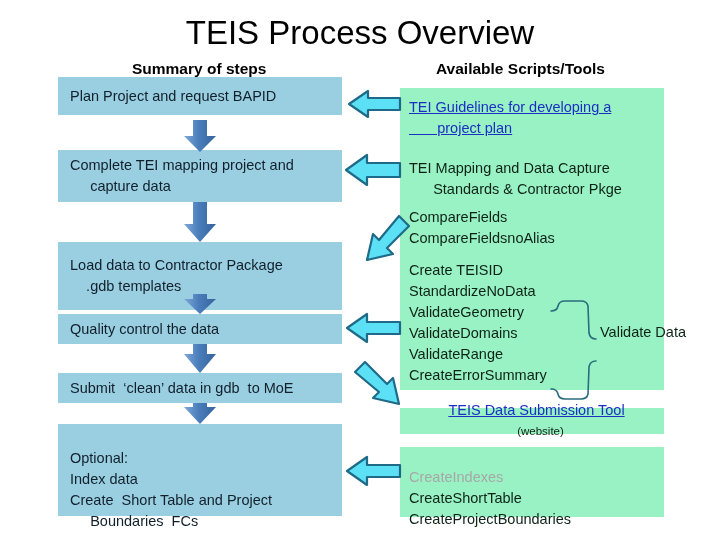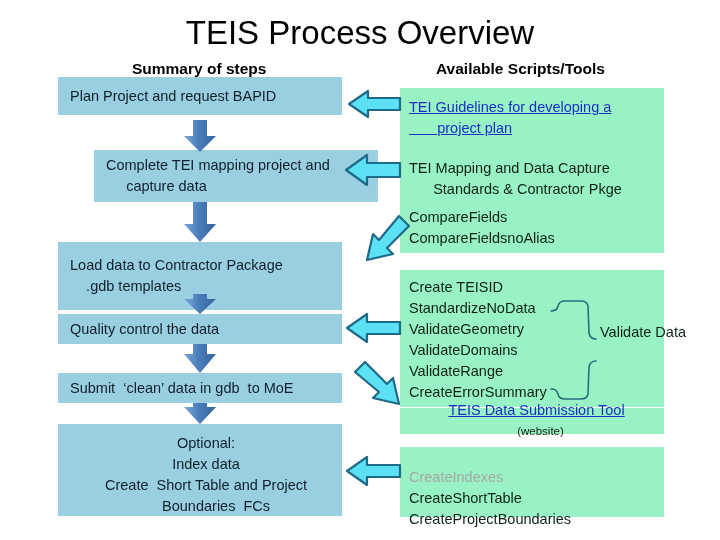--- a/index.html
+++ b/index.html
@@ -99,39 +99,39 @@
 <div id="slide">
 
   <div class="title">TEIS Process Overview</div>
   <div class="col-head" id="head-left">Summary of steps</div>
   <div class="col-head" id="head-right">Available Scripts/Tools</div>
 
   <div class="step" id="step-plan" style="top:77px;height:38px;">
     <span class="ln">Plan Project and request BAPID</span>
   </div>
 
-  <div class="step" id="step-mapping" style="top:150px;height:52px;margin-left:36px;">
+  <div class="step" id="step-mapping" style="top:150px;height:52px;">
     <span class="ln">Complete TEI mapping project and</span>
     <span class="ln">     capture data</span>
   </div>
 
   <div class="step" id="step-load" style="top:242px;height:68px;">
     <span class="ln">Load data to Contractor Package</span>
     <span class="ln">    .gdb templates</span>
   </div>
 
   <div class="step" id="step-qc" style="top:314px;height:30px;">
     <span class="ln">Quality control the data</span>
   </div>
 
   <div class="step" id="step-submit" style="top:373px;height:30px;">
     <span class="ln">Submit  ‘clean’ data in gdb  to MoE</span>
   </div>
 
-  <div class="step" id="step-optional" style="top:424px;height:92px;justify-content:flex-start;padding-top:9px;text-align:center;">
+  <div class="step" id="step-optional" style="top:424px;height:92px;justify-content:flex-start;padding-top:24px;">
     <span class="ln">Optional:</span>
     <span class="ln">Index data</span>
     <span class="ln">Create  Short Table and Project</span>
     <span class="ln">     Boundaries  FCs</span>
   </div>
 
   <div class="tool" id="tool-guidelines" style="top:88px;height:60px;">
     <span class="ln lnk">TEI Guidelines for developing a</span>
     <span class="ln lnk">       project plan</span>
   </div>
@@ -139,21 +139,21 @@
   <div class="tool" id="tool-standards" style="top:146px;height:65px;">
     <span class="ln">TEI Mapping and Data Capture</span>
     <span class="ln">      Standards &amp; Contractor Pkge</span>
   </div>
 
   <div class="tool" id="tool-compare" style="top:203px;height:50px;">
     <span class="ln">CompareFields</span>
     <span class="ln">CompareFieldsnoAlias</span>
   </div>
 
-  <div class="tool" id="tool-validate" style="top:270px;height:137px;justify-content:flex-start;padding-top:7px;">
+  <div class="tool" id="tool-validate" style="top:253px;height:137px;justify-content:flex-start;padding-top:7px;">
     <span class="ln">Create TEISID</span>
     <span class="ln">StandardizeNoData</span>
     <span class="ln">ValidateGeometry</span>
     <span class="ln">ValidateDomains</span>
     <span class="ln">ValidateRange</span>
     <span class="ln">CreateErrorSummary</span>
   </div>
 
   <div style="position:absolute;left:600px;top:322px;font-size:14.5px;line-height:21px;color:#0d2318;">
     <span class="ln">Validate</span>

